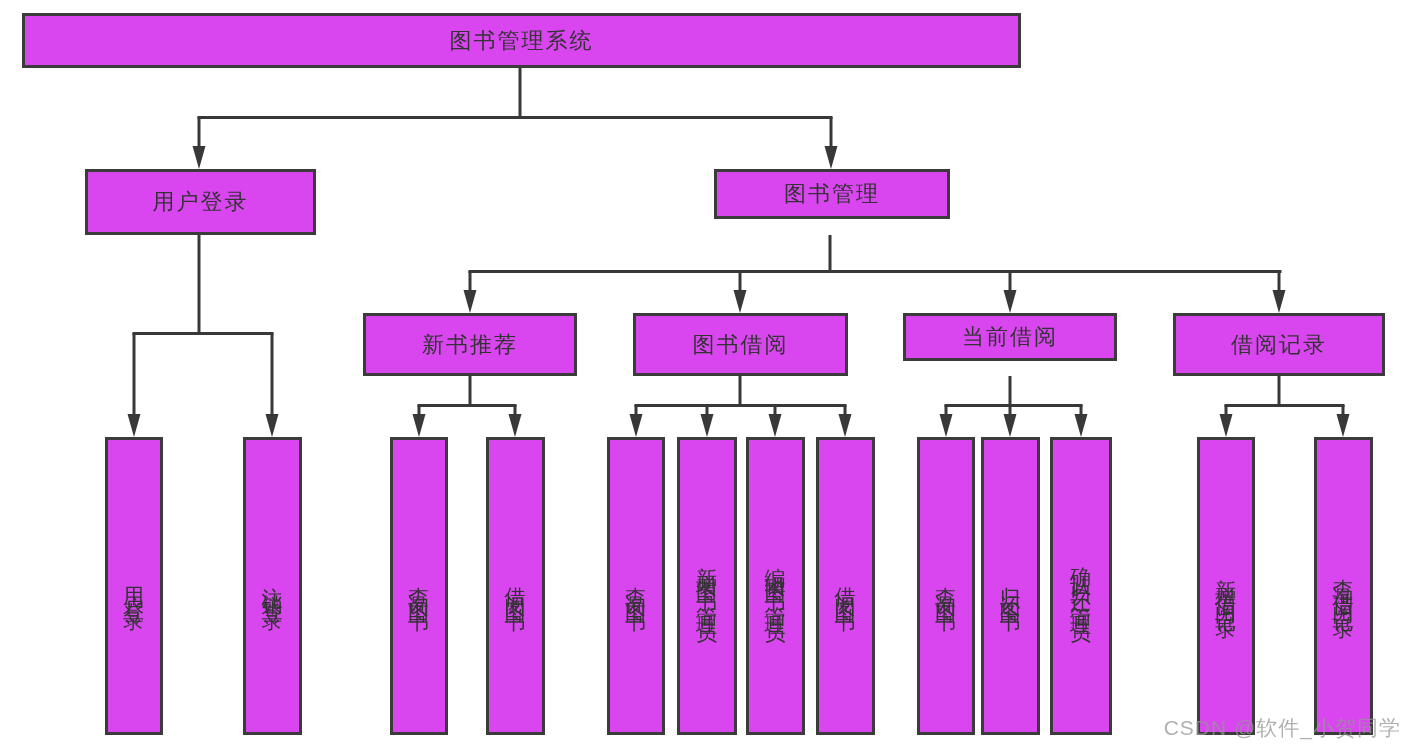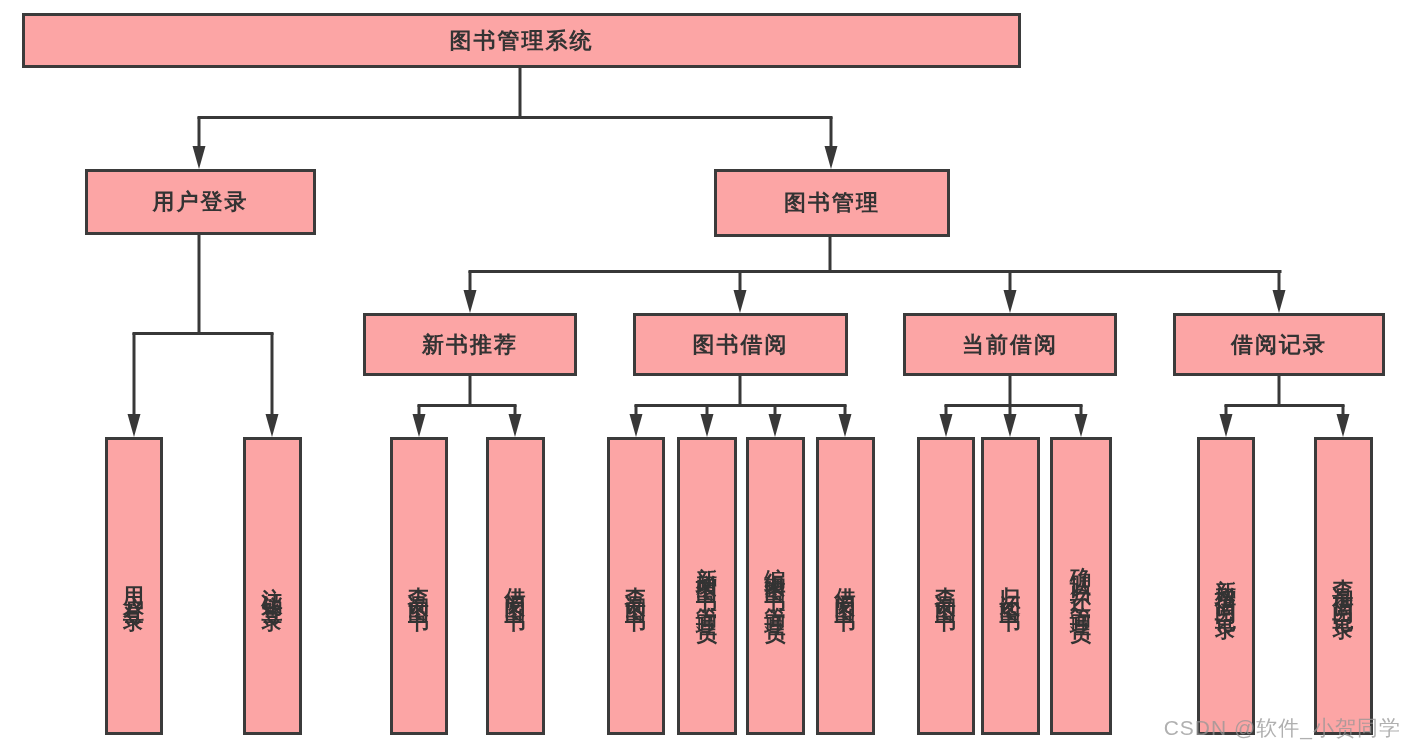--- a/index.html
+++ b/index.html
@@ -15,28 +15,27 @@
     position: absolute;
     left: 0; top: 0;
     width: 1405px; height: 747px;
     z-index: 1;
   }
   #connectors line { stroke: #383838; stroke-width: 3; }
   #connectors polygon { fill: #383838; }
   .hbox, .vbox {
     position: absolute;
     box-sizing: border-box;
-    background: #fca5a5;
+    background: #d946ef;
     border: 3px solid #3b3b3b;
     display: flex;
     align-items: center;
     justify-content: center;
     z-index: 2;
     color: #333333;
-    font-weight: bold;
   }
   .hbox span {
     font-size: 22px;
     letter-spacing: 2px;
     white-space: nowrap;
     line-height: 1;
   }
   .vbox span {
     writing-mode: vertical-rl;
     font-size: 21px;
@@ -137,31 +136,31 @@
     </g>
   </svg>
 
   <div class="hbox" style="left:22px; top:13px; width:999px; height:55px;">
     <span>图书管理系统</span>
   </div>
 
   <div class="hbox" style="left:85px; top:169px; width:231px; height:66px;">
     <span>用户登录</span>
   </div>
-  <div class="hbox" style="left:714px; top:169px; width:236px; height:68px;">
+  <div class="hbox" style="left:714px; top:169px; width:236px; height:50px;">
     <span>图书管理</span>
   </div>
 
   <div class="hbox" style="left:363px; top:313px; width:214px; height:63px;">
     <span>新书推荐</span>
   </div>
   <div class="hbox" style="left:633px; top:313px; width:215px; height:63px;">
     <span>图书借阅</span>
   </div>
-  <div class="hbox" style="left:903px; top:313px; width:214px; height:63px;">
+  <div class="hbox" style="left:903px; top:313px; width:214px; height:48px;">
     <span>当前借阅</span>
   </div>
   <div class="hbox" style="left:1173px; top:313px; width:212px; height:63px;">
     <span>借阅记录</span>
   </div>
 
   <div class="vbox" style="left:105px; top:437px; width:58px; height:298px;">
     <span>用户登录</span>
   </div>
   <div class="vbox" style="left:243px; top:437px; width:59px; height:298px;">

